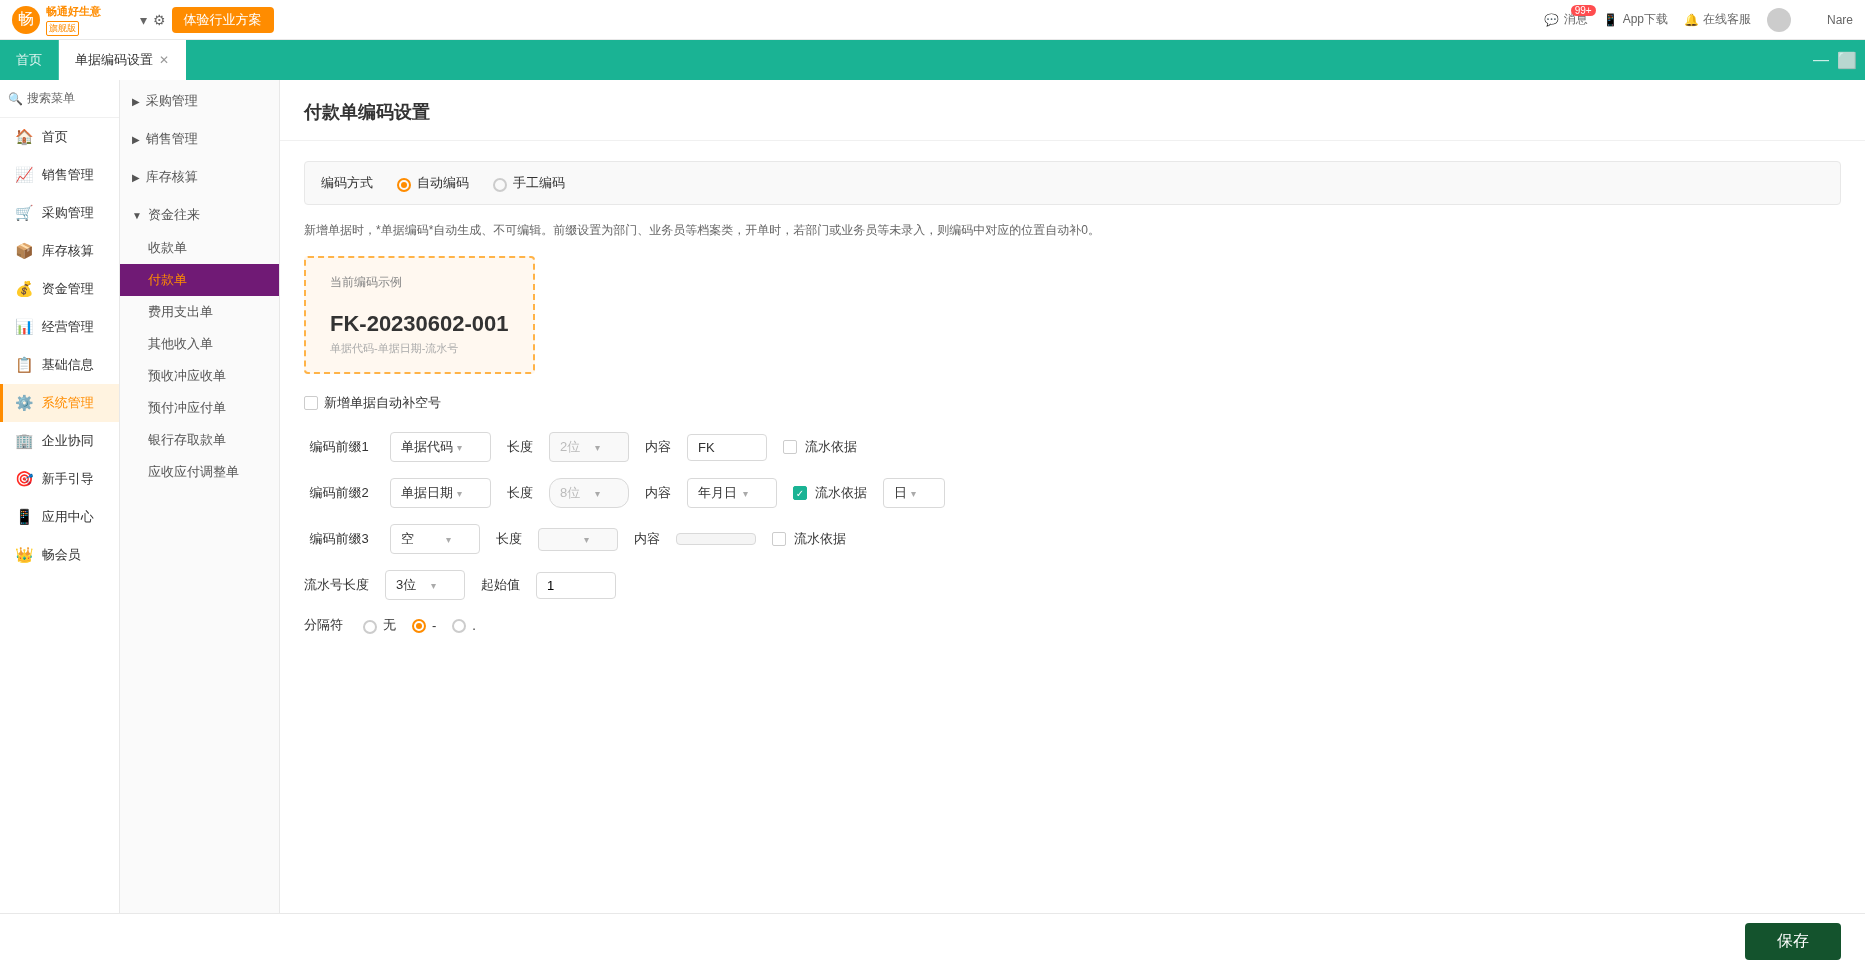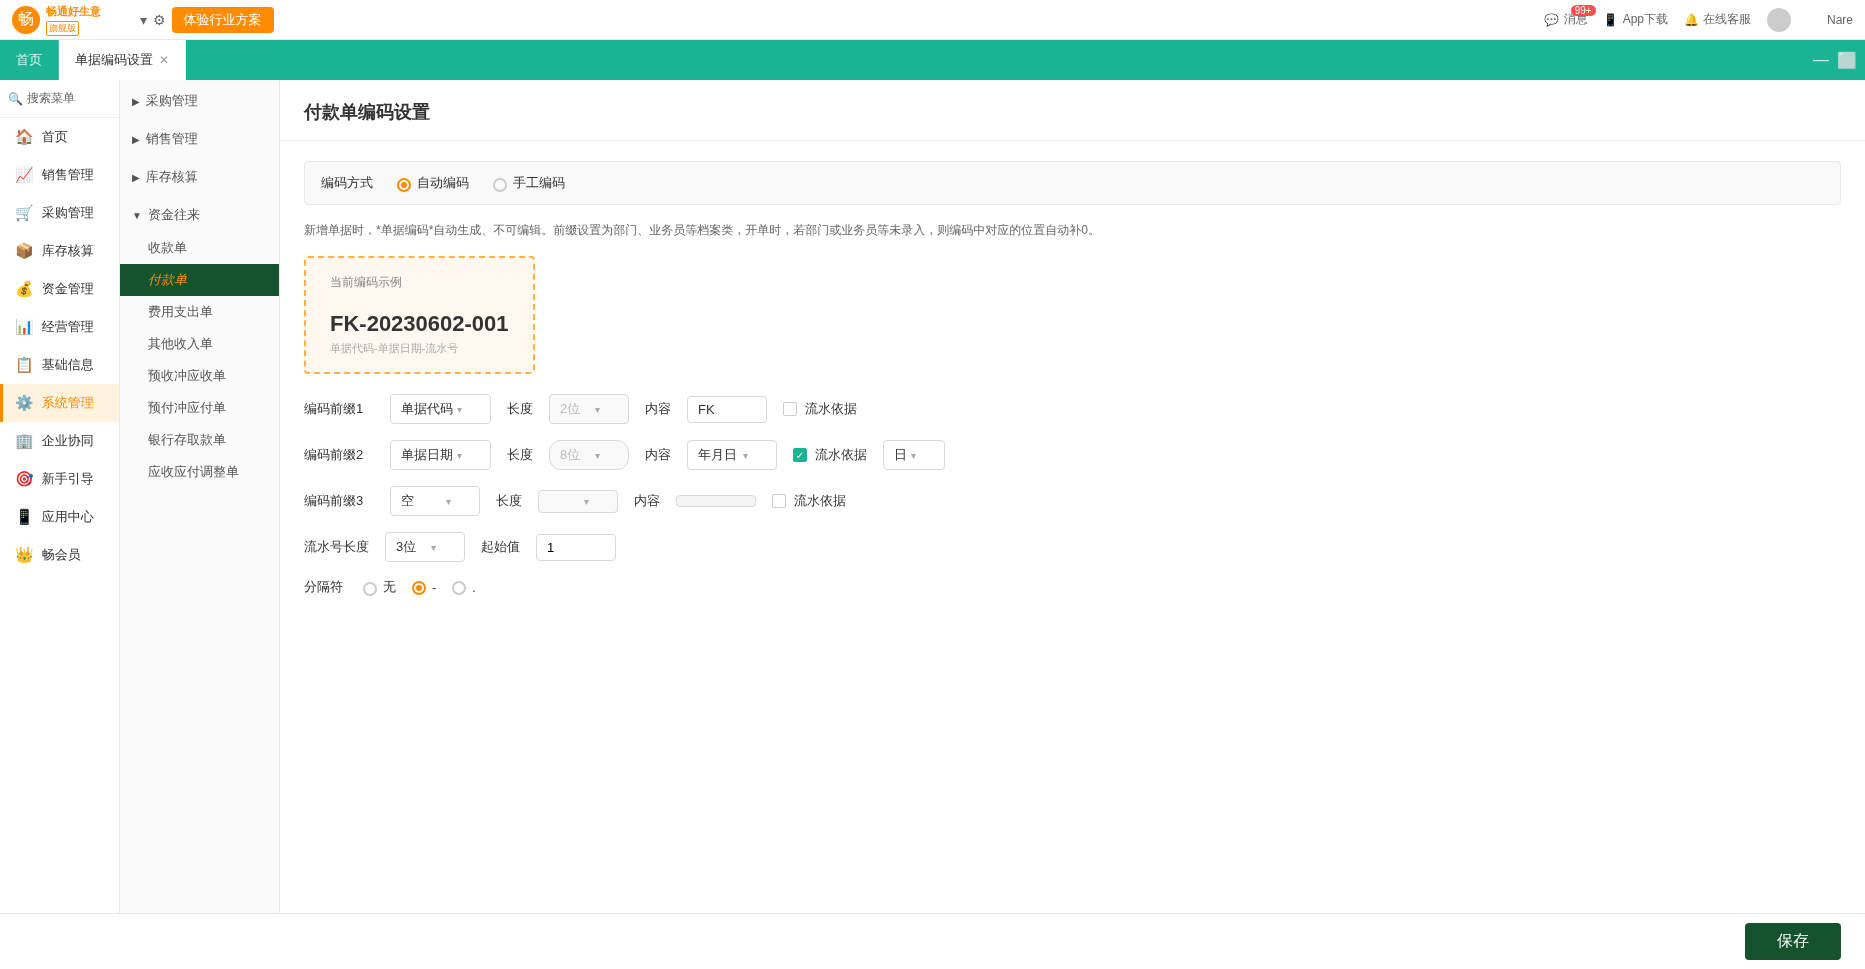--- a/index.html
+++ b/index.html
@@ -127,23 +127,22 @@
       cursor: pointer;
     }
     .sub-sidebar-header .arrow { margin-right: 6px; font-size: 10px; }
     .sub-sidebar-item {
       padding: 7px 12px 7px 28px;
       font-size: 13px;
       color: #555;
       cursor: pointer;
     }
     .sub-sidebar-item.active {
-      background: #14532d;
+      background: #701a75;
       color: #ff8c00;
-      font-style: italic;
     }
 
     
     .main-content {
       flex: 1;
       overflow-y: auto;
       background: white;
       padding: 0;
     }
     .page-header {
@@ -214,20 +213,21 @@
       display: flex; align-items: center; justify-content: center;
       cursor: pointer;
     }
 
     
     .config-row {
       display: flex;
       align-items: center;
       gap: 16px;
       margin-bottom: 16px;
+      text-align: center;
     }
     .config-label { width: 70px; font-size: 13px; color: #333; flex-shrink: 0; }
     .select-box {
       border: 1px solid #d9d9d9;
       border-radius: 4px;
       padding: 5px 28px 5px 10px;
       background: white;
       font-size: 13px;
       cursor: pointer;
       position: relative;
@@ -500,20 +500,24 @@
       <div class="info-text">新增单据时，*单据编码*自动生成、不可编辑。前缀设置为部门、业务员等档案类，开单时，若部门或业务员等未录入，则编码中对应的位置自动补0。</div>
 
       
       <div class="code-preview">
         <div class="code-preview-label">当前编码示例</div>
         <div class="code-preview-value">FK-20230602-001</div>
         <div class="code-preview-desc">单据代码-单据日期-流水号</div>
       </div>
 
       
+      <div class="auto-fill-row">
+        <div class="checkbox-box"></div>
+        <span>新增单据自动补空号</span>
+      </div>
 
       
       <div class="config-row">
         <span class="config-label">编码前缀1</span>
         <div class="select-box">
           <span>单据代码</span>
           <span class="select-box-arrow">▾</span>
         </div>
         <span style="font-size:13px;color:#333;">长度</span>
         <div class="length-box" style="color:#bbb;background:#f9f9f9;">

